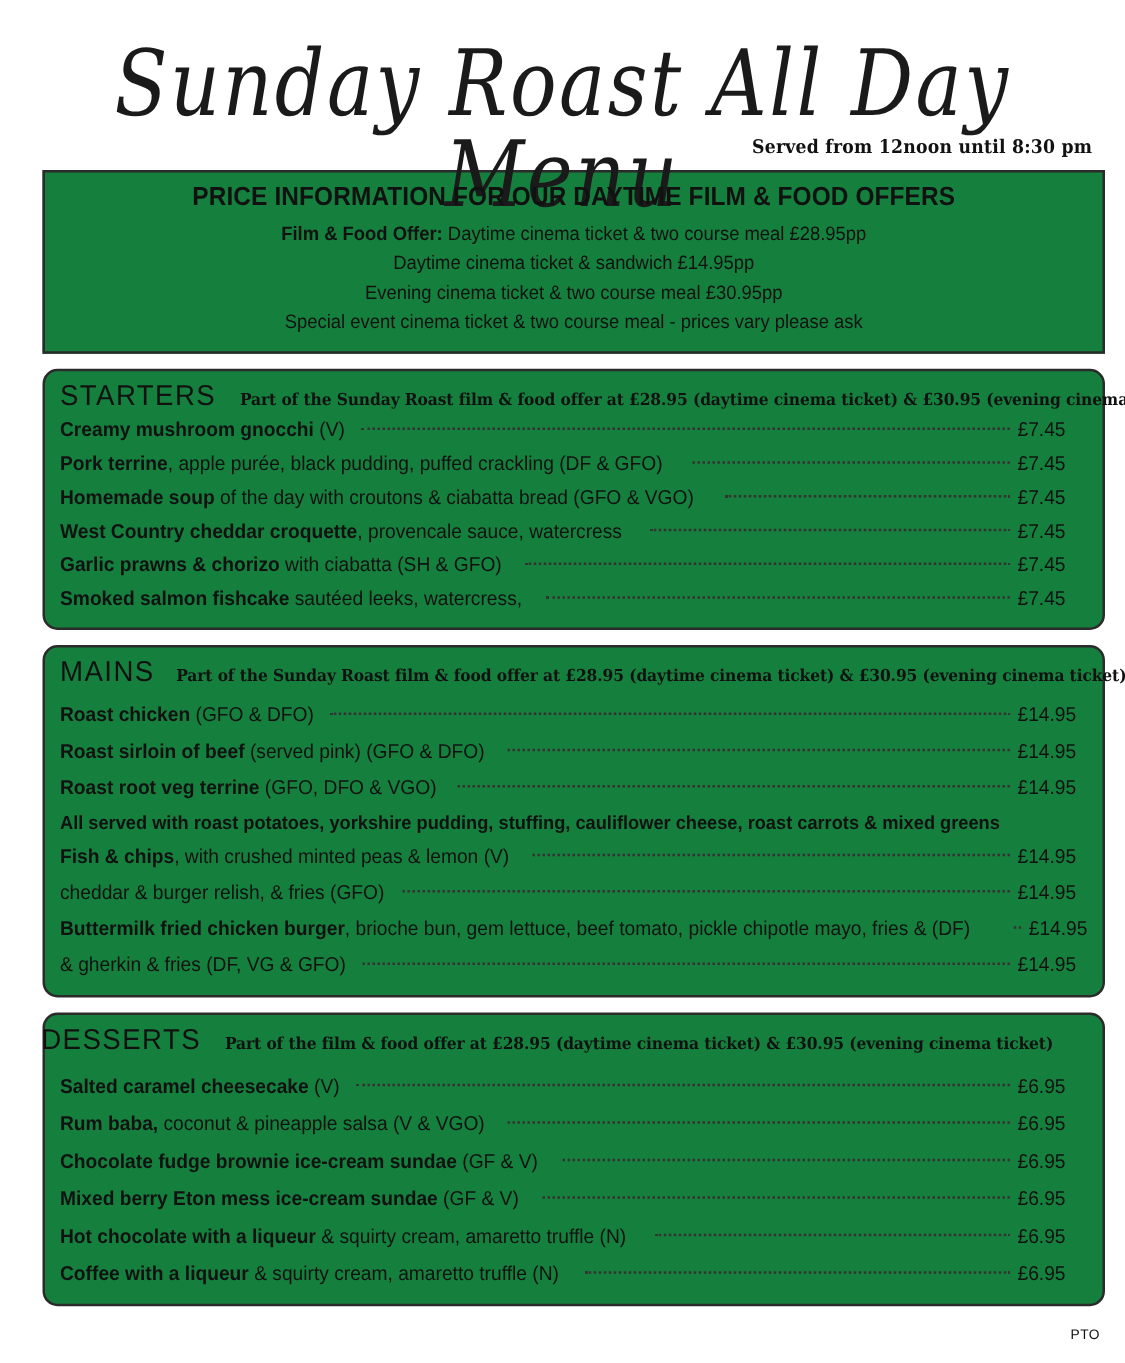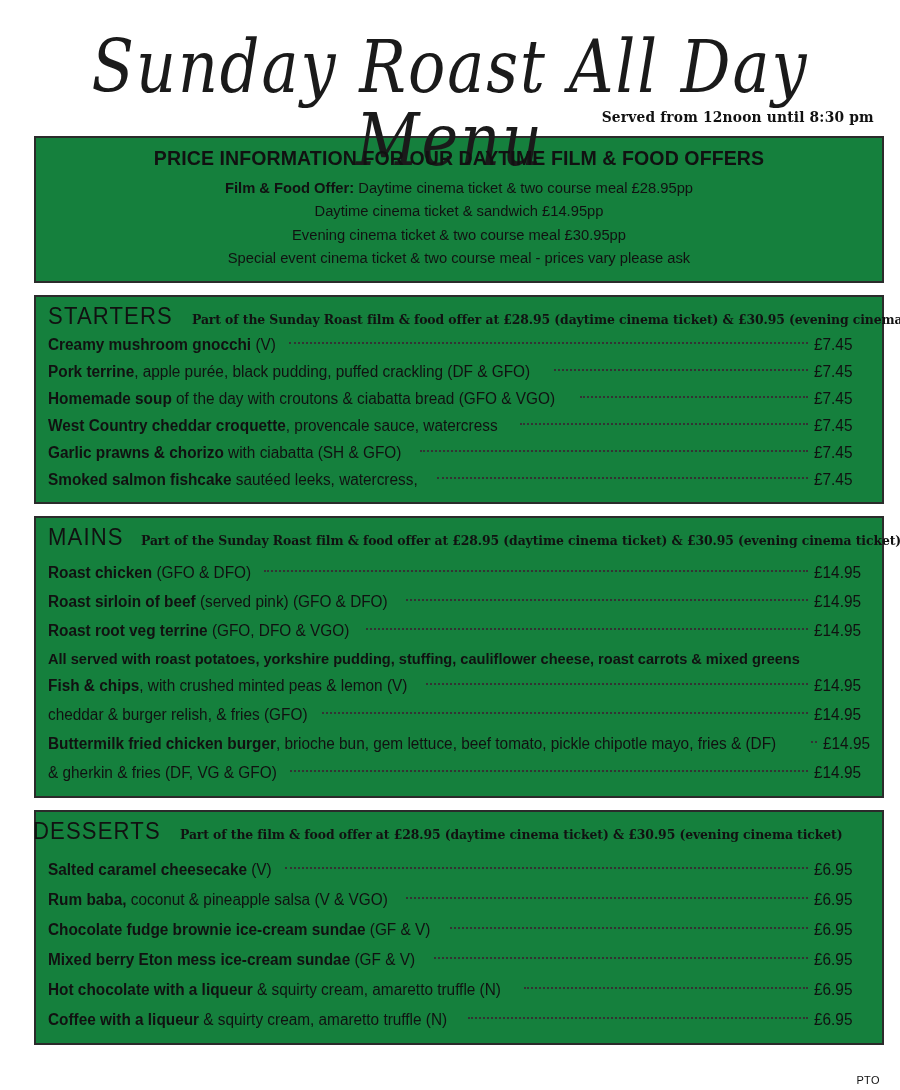--- a/index.html
+++ b/index.html
@@ -71,21 +71,21 @@
   }
   .priceinfo-line {
     font-size: 15.5px;
     transform: scaleX(0.95);
     line-height: 1.45;
     margin: 1px 0;
   }
   .priceinfo-line b { font-weight: 700; }
 
   
-  .section { padding: 6px 12px 8px 12px; }
+  .section { padding: 6px 12px 8px 12px; border-radius: 12px; }
   .section-head {
     display: flex;
     align-items: baseline;
     gap: 14px;
     margin-bottom: 2px;
   }
   .section-title {
     font-family: "Liberation Sans Narrow", "Liberation Sans", sans-serif;
     font-weight: 400;
     font-size: 23px;
@@ -148,21 +148,21 @@
 
   .mains .item, .mains .note-row { padding: 4.5px 0; }
   .desserts .item { padding: 5px 0; }
   .desserts .section-head { margin-bottom: 10px; justify-content: center; }
   .mains .section-head { margin-bottom: 8px; }
 
   
   .pto {
     position: absolute;
     right: 20px;
-    bottom: 4px;
+    bottom: 16px;
     font-family: "Liberation Sans Narrow", "Liberation Sans", sans-serif;
     font-size: 11px;
     font-weight: 400;
     letter-spacing: .4px;
   }
 </style>
 </head>
 <body>
 
 <div class="header">

